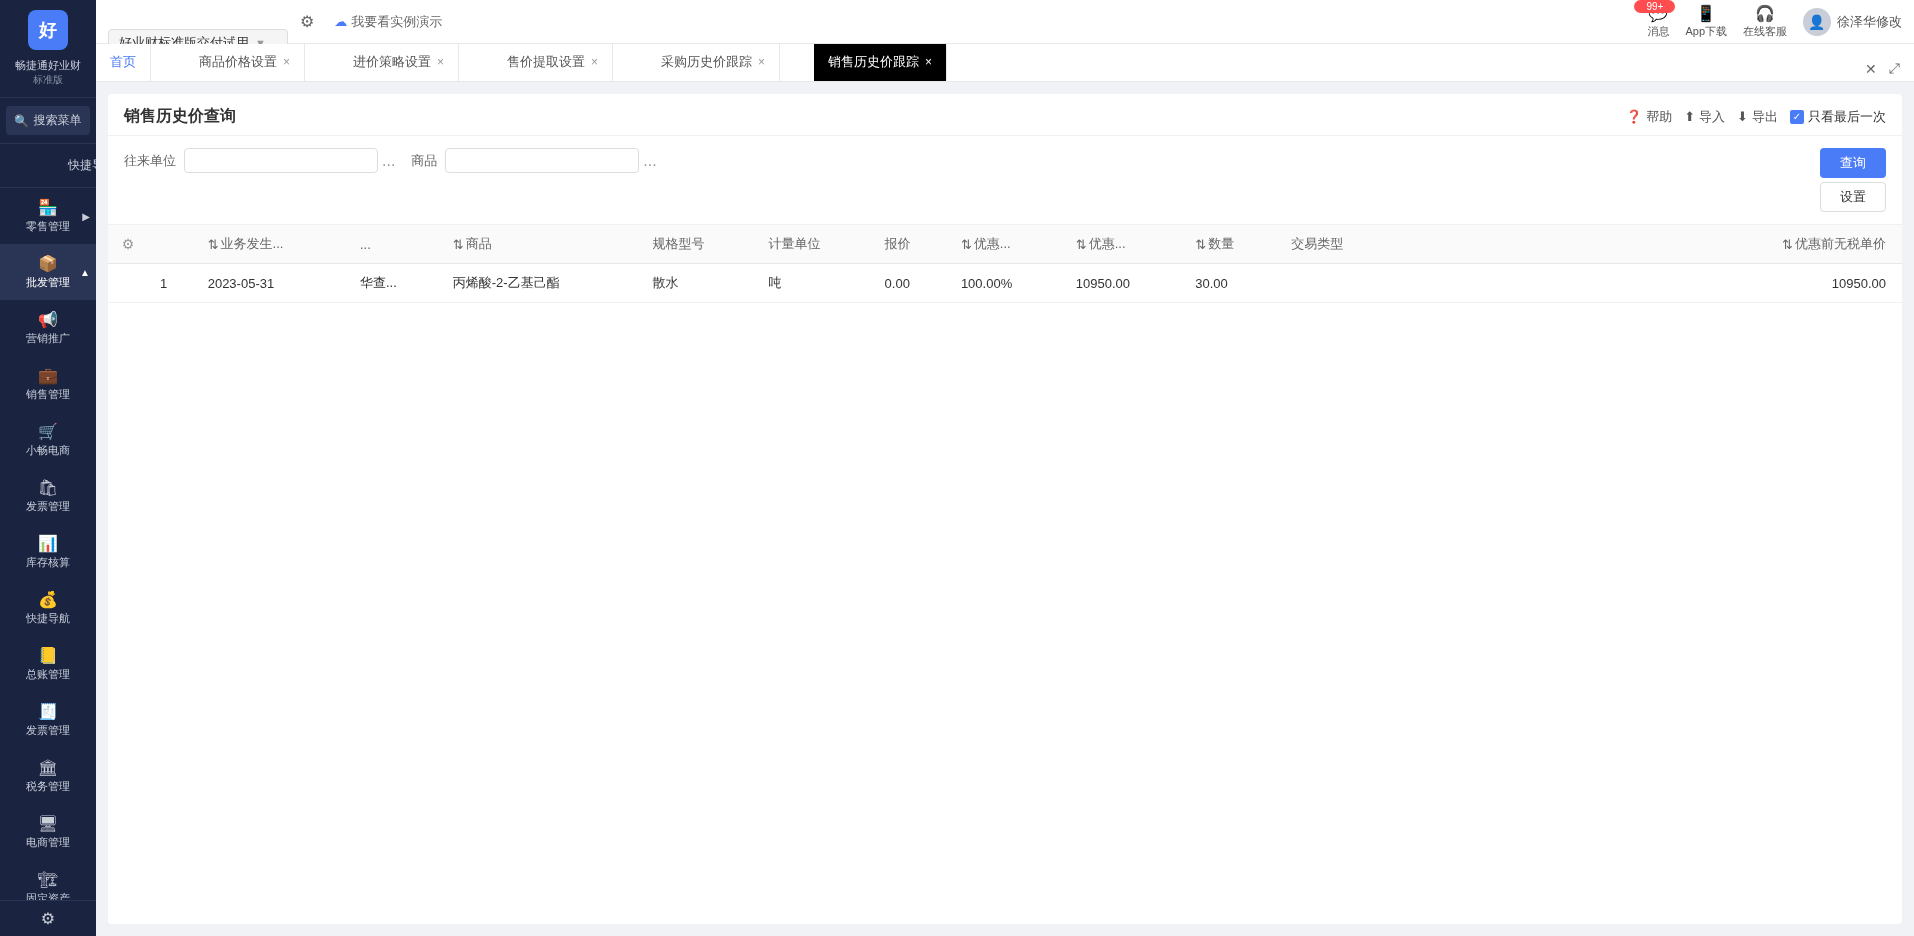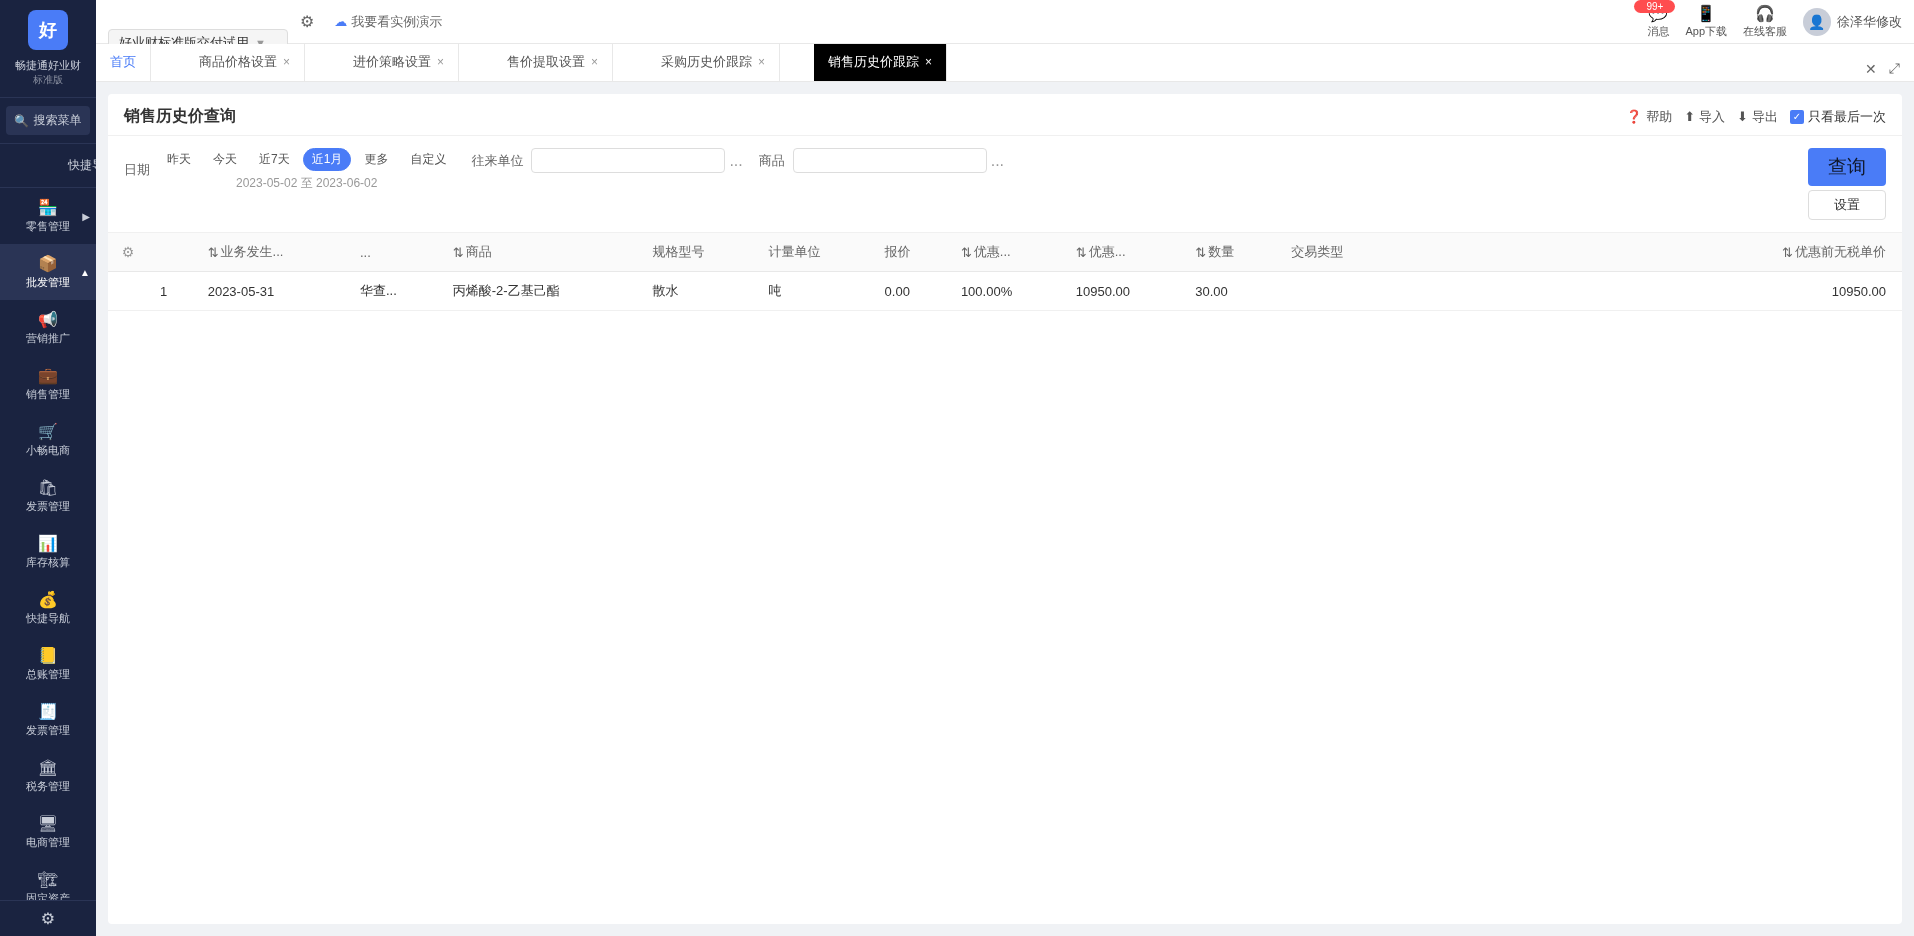--- a/index.html
+++ b/index.html
@@ -72,21 +72,21 @@
     .filter-label { color: #666; font-size: 13px; flex-shrink: 0; }
     .date-options { display: flex; align-items: center; gap: 4px; flex-direction: column; }
     .date-options-row { display: flex; align-items: center; gap: 4px; }
     .date-btn { padding: 2px 8px; border: 1px solid transparent; border-radius: 12px; cursor: pointer; background: none; font-size: 12px; color: #555; }
     .date-btn.active { background: #4a7cf7; color: #fff; border-color: #4a7cf7; border-radius: 12px; }
     .date-range-text { font-size: 12px; color: #999; }
     .filter-input-group { display: flex; align-items: center; gap: 4px; }
     .filter-input { border: 1px solid #ddd; border-radius: 4px; padding: 4px 8px; font-size: 13px; color: #333; min-width: 180px; outline: none; }
     .filter-dots { color: #999; cursor: pointer; font-size: 16px; }
     .filter-actions { margin-left: auto; display: flex; flex-direction: column; gap: 4px; }
-    .btn-primary { background: #4a7cf7; color: #0f172a; border: none; border-radius: 4px; padding: 6px 20px; cursor: pointer; font-size: 19px; }
+    .btn-primary { background: #4a7cf7; color: #ffffff; border: none; border-radius: 4px; padding: 6px 20px; cursor: pointer; font-size: 13px; }
     .btn-default { background: #fff; color: #333; border: 1px solid #ddd; border-radius: 4px; padding: 5px 16px; cursor: pointer; font-size: 13px; }
 
     
     .table-area { padding: 0 0; }
     table { width: 100%; border-collapse: collapse; }
     thead tr { background: #fafafa; border-bottom: 1px solid #e8e8e8; }
     thead th { padding: 10px 12px; text-align: left; font-size: 13px; color: #666; font-weight: normal; white-space: nowrap; border-bottom: 1px solid #e8e8e8; }
     thead th .col-label { display: flex; align-items: center; gap: 2px; }
     tbody tr { border-bottom: 1px solid #f0f0f0; }
     tbody td { padding: 10px 12px; font-size: 13px; color: #333; }
@@ -270,34 +270,20 @@
             <span>导出</span>
           </button>
           <label class="only-last-checkbox">
             <div class="checkbox-blue">✓</div>
             <span>只看最后一次</span>
           </label>
         </div>
       </div>
 
       <div class="filter-bar">
-        <div class="filter-group">
-          <span class="filter-label">日期</span>
-          <div class="date-options">
-            <div class="date-options-row">
-              <button class="date-btn">昨天</button>
-              <button class="date-btn">今天</button>
-              <button class="date-btn">近7天</button>
-              <button class="date-btn active">近1月</button>
-              <button class="date-btn">更多</button>
-              <button class="date-btn">自定义</button>
-            </div>
-            <div class="date-range-text">2023-05-02 至 2023-06-02</div>
-          </div>
-        </div>
 
         <div class="filter-group">
           <span class="filter-label">往来单位</span>
           <div class="filter-input-group">
             <input class="filter-input" type="text" style="">
             <span class="filter-dots">...</span>
           </div>
         </div>
 
         <div class="filter-group">

